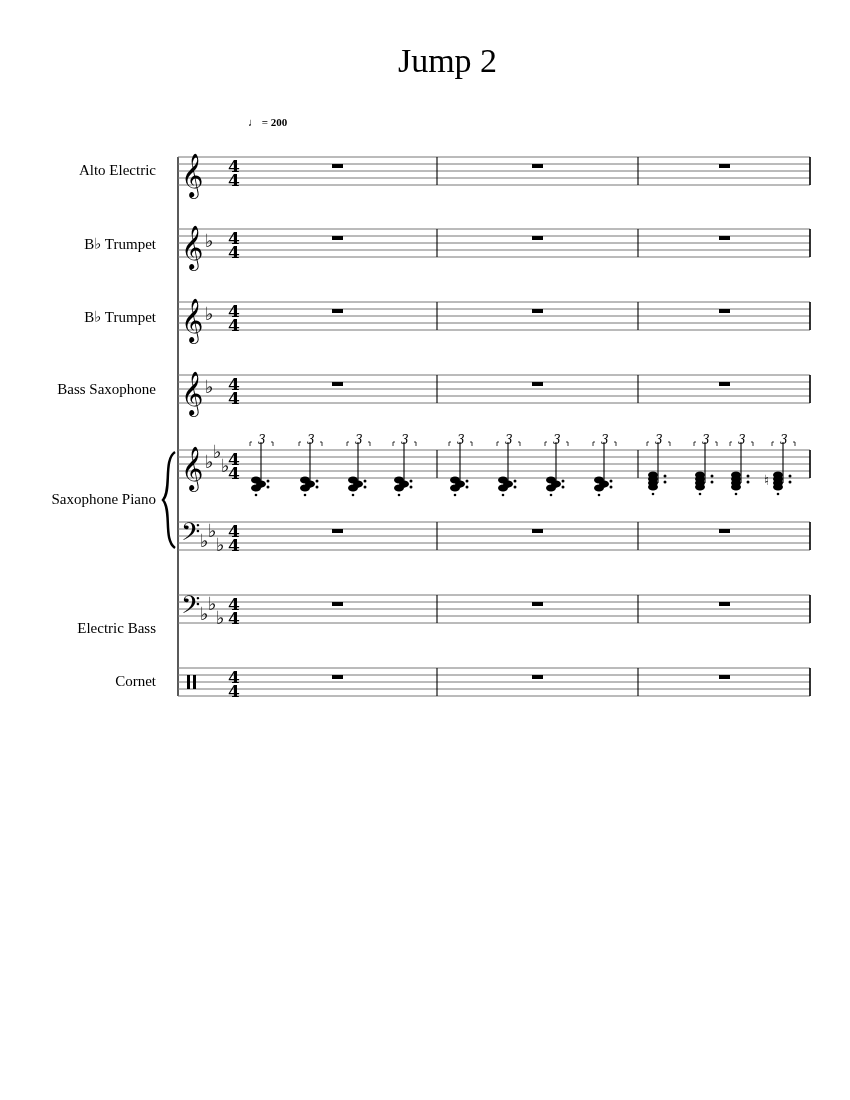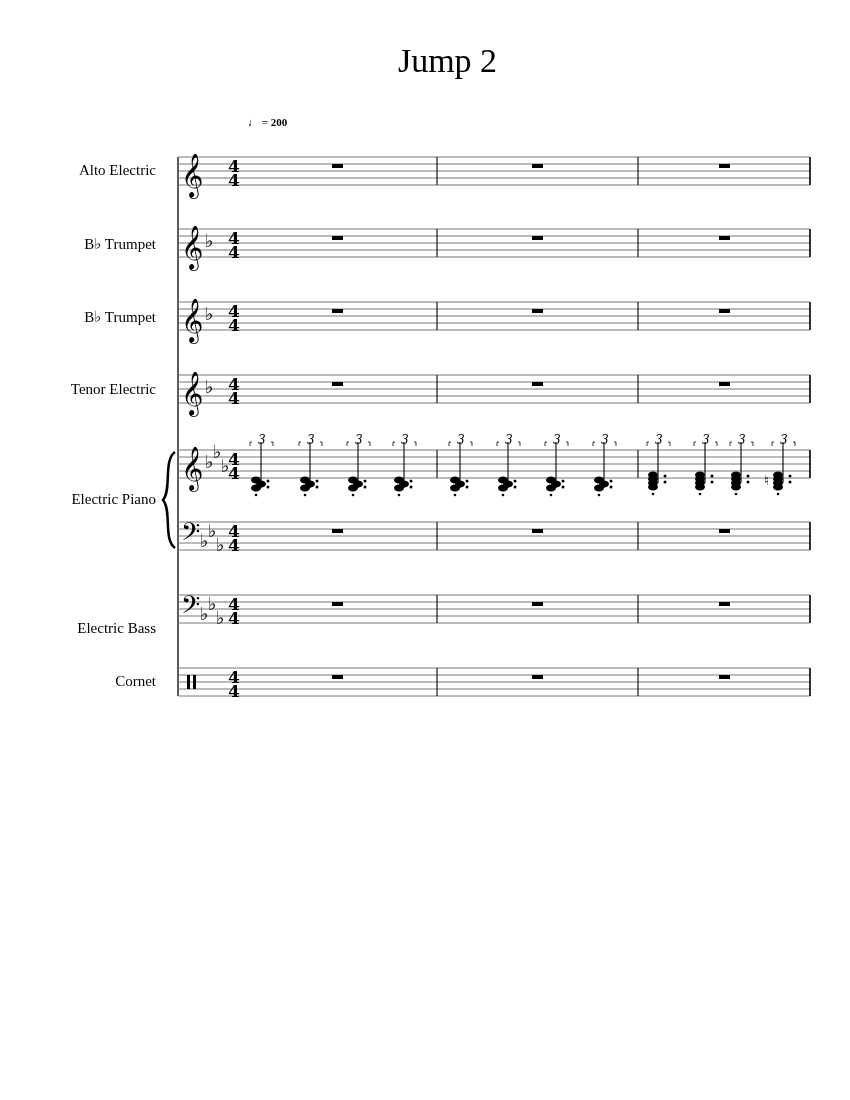--- a/index.html
+++ b/index.html
@@ -11,22 +11,22 @@
 </style>
 </head>
 <body>
 
 <div class="title">Jump 2</div>
 <div class="tempo">♩ = 200</div>
 
 <div class="label" style="top:162px">Alto Electric</div>
 <div class="label" style="top:235px">B♭ Trumpet</div>
 <div class="label" style="top:308px">B♭ Trumpet</div>
-<div class="label" style="top:381px">Tenor Electric</div>
-<div class="label" style="top:491px">Electric Piano</div>
+<div class="label" style="top:381px">Bass Saxophone</div>
+<div class="label" style="top:491px">Saxophone Piano</div>
 <div class="label" style="top:620px">Electric Bass</div>
 <div class="label" style="top:673px">Cornet</div>
 
 <svg width="850" height="1100" id="sys">
     <line x1="178" y1="157" x2="178" y2="696" stroke="#000" stroke-width="1.3"></line>
     <line x1="178" y1="157" x2="810" y2="157" stroke="#777" stroke-width="1"></line>
     <line x1="178" y1="164" x2="810" y2="164" stroke="#777" stroke-width="1"></line>
     <line x1="178" y1="171" x2="810" y2="171" stroke="#777" stroke-width="1"></line>
     <line x1="178" y1="178" x2="810" y2="178" stroke="#777" stroke-width="1"></line>
     <line x1="178" y1="185" x2="810" y2="185" stroke="#777" stroke-width="1"></line>

